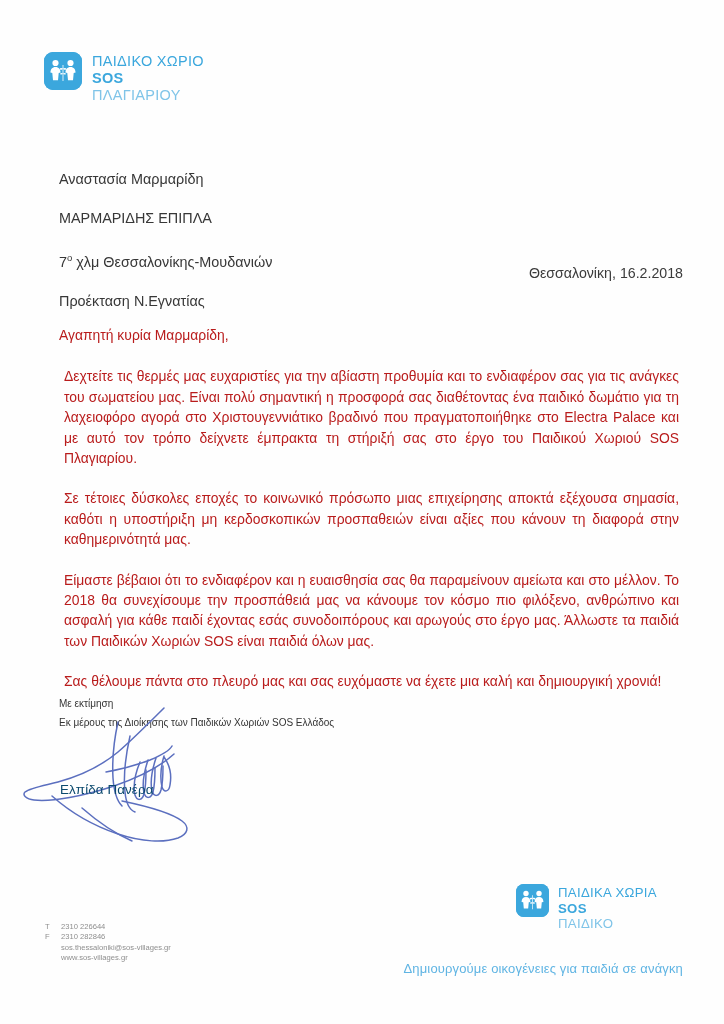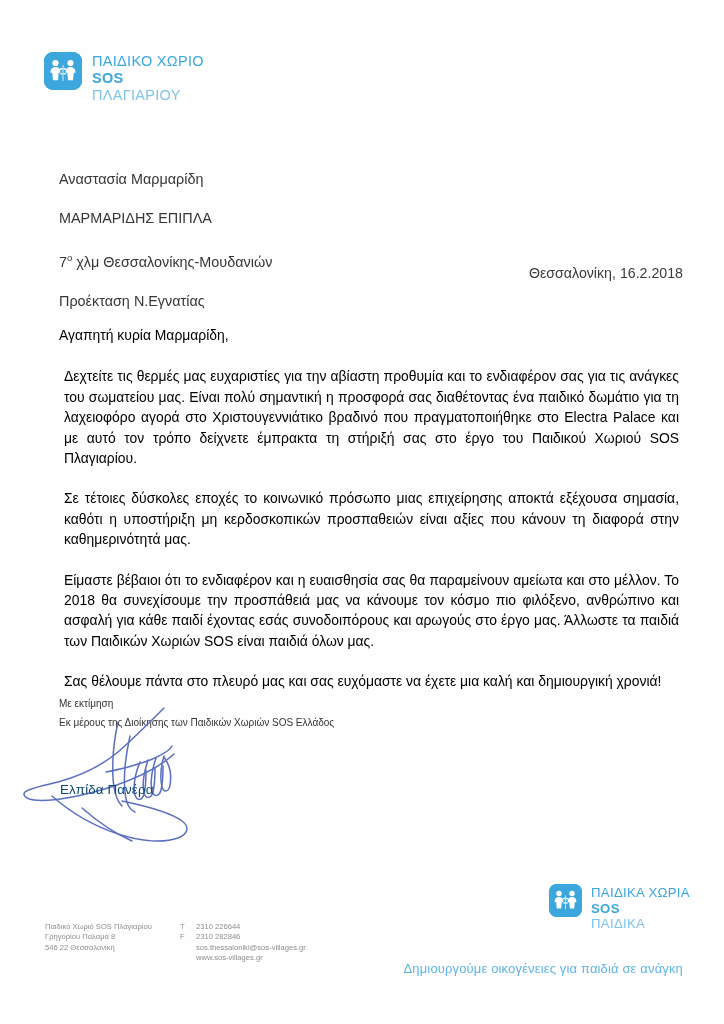--- a/index.html
+++ b/index.html
@@ -85,21 +85,21 @@
   }
 
   
   .body-block {
     position: absolute;
     left: 59px;
     top: 325px;
     width: 620px;
     font-size: 13.9px;
     line-height: 20.4px;
-    color: #000000;
+    color: #b91c1c;
   }
   .salutation {
     margin: 0 0 21px 0;
   }
   .body-block p.para {
     margin: 0 0 20px 5px;
     text-align: justify;
     text-justify: inter-word;
   }
   .body-block p.para:last-child { margin-bottom: 0; }
@@ -130,21 +130,21 @@
     left: 60px;
     top: 782px;
     font-size: 13.4px;
     color: #0c4a6e;
     letter-spacing: .1px;
   }
 
   
   .footer-logo {
     position: absolute;
-    left: 549px;
+    left: 516px;
     top: 884px;
     display: flex;
     align-items: flex-start;
     gap: 9px;
   }
   .footer-logo .logo-mark {
     width: 33px;
     height: 33px;
     border-radius: 8px;
   }
@@ -260,30 +260,25 @@
           <path d="M19 16.5 C17.2 15.4 16.1 16.0 15.6 17.2 C16.9 18.2 18.3 17.9 19 16.5 Z"></path>
           <path d="M19 16.5 C20.8 15.4 21.9 16.0 22.4 17.2 C21.1 18.2 19.7 17.9 19 16.5 Z"></path>
           <path d="M19 21.5 C17.4 20.5 16.4 21.0 16.0 22.1 C17.2 23.0 18.4 22.7 19 21.5 Z"></path>
           <path d="M19 21.5 C20.6 20.5 21.6 21.0 22.0 22.1 C20.8 23.0 19.6 22.7 19 21.5 Z"></path>
         </g>
       </svg>
     </div>
     <div class="logo-text">
       <div class="l1">ΠΑΙΔΙΚΑ ΧΩΡΙΑ</div>
       <div class="l2">SOS</div>
-      <div class="l3">ΠΑΙΔΙΚΑ</div>
+      <div class="l3">ΠΑΙΔΙΚΟ</div>
     </div>
   </div>
 
   <div class="footer-address">
-    <div class="col-a">
-      <div>Παιδικό Χωριό SOS Πλαγιαρίου</div>
-      <div>Γρηγορίου Παλαμά 8</div>
-      <div>546 22 Θεσσαλονίκη</div>
-    </div>
     <div class="col-lbl">
       <div>T</div>
       <div>F</div>
       <div>&nbsp;</div>
     </div>
     <div class="col-b">
       <div>2310 226644</div>
       <div>2310 282846</div>
       <div>sos.thessaloniki@sos-villages.gr</div>
       <div>www.sos-villages.gr</div>

